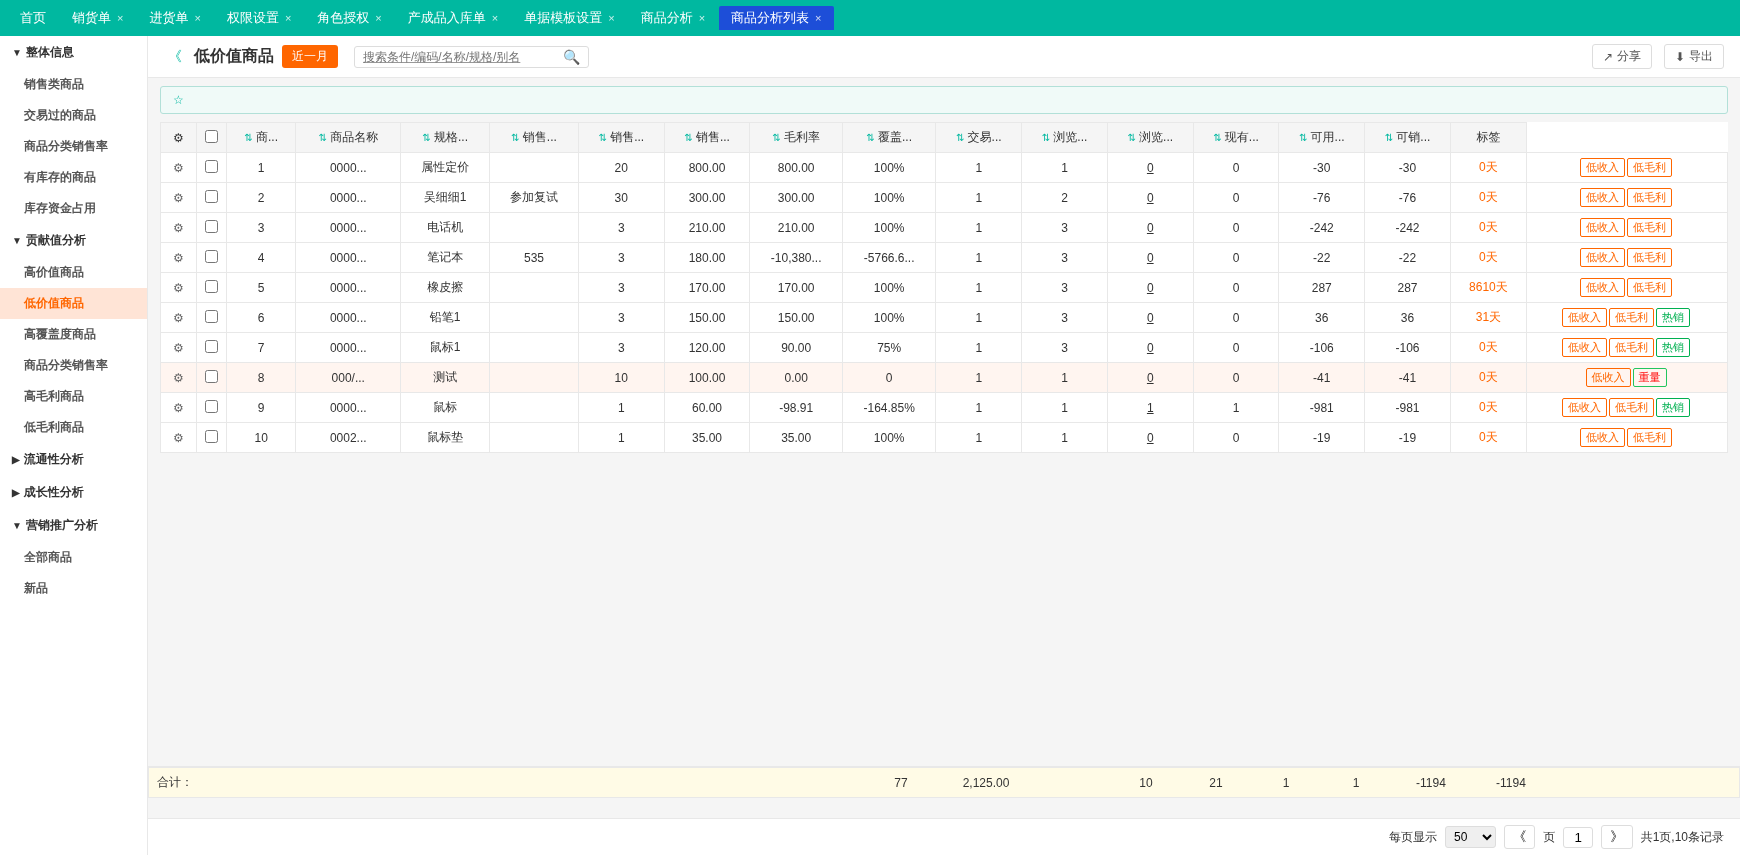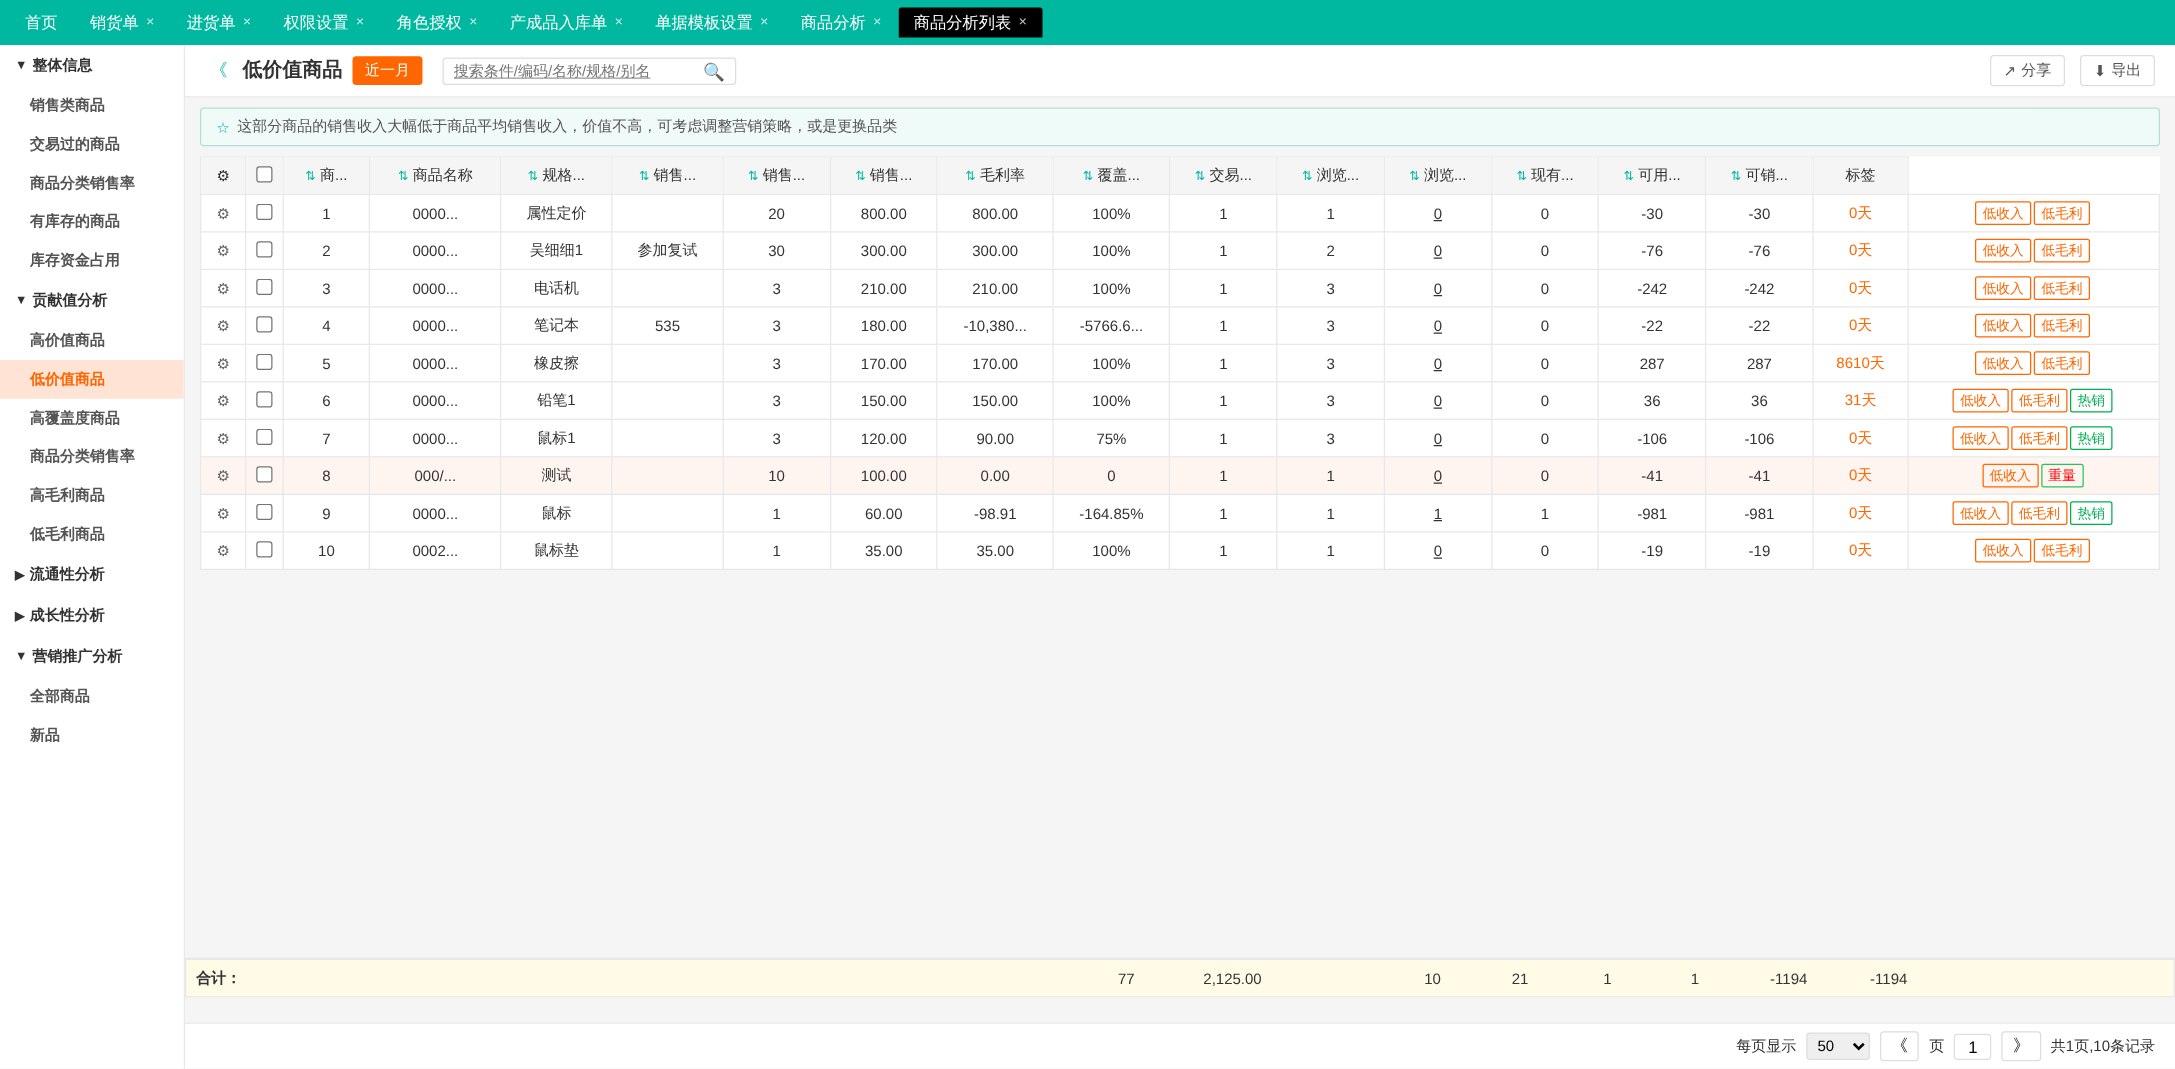--- a/index.html
+++ b/index.html
@@ -18,21 +18,21 @@
       color: #fff;
       padding: 0 12px;
       height: 24px;
       display: flex;
       align-items: center;
       cursor: pointer;
       font-size: 13px;
       white-space: nowrap;
       border-radius: 2px 2px 0 0;
     }
-    .top-nav-item.active { background: #000000; }
+    .top-nav-item.active { background: #1d4ed8; }
     .top-nav-item .close-x { margin-left: 6px; font-size: 11px; opacity: 0.8; }
 
     
     .layout { display: flex; height: calc(100vh - 36px); }
 
     
     .sidebar {
       width: 148px;
       background: #fff;
       border-right: 1px solid #e8e8e8;
@@ -189,21 +189,21 @@
     
     .table-footer {
       display: flex;
       align-items: center;
       background: #fffbe6;
       border: 1px solid #e8e8e8;
       border-top: 2px solid #e8e8e8;
       padding: 6px 8px;
       font-size: 12px;
     }
-    .footer-label { font-weight: bold; margin-right: 16px; min-width: 60px; }
+    .footer-label { font-weight: normal; margin-right: 16px; min-width: 60px; }
 
     
     .pagination {
       display: flex;
       align-items: center;
       justify-content: flex-end;
       padding: 6px 16px;
       background: #fff;
       border-top: 1px solid #e8e8e8;
       font-size: 12px;
@@ -372,21 +372,20 @@
         </button>
         <button class="action-btn">
           <span>⬇</span>
           <span>导出</span>
         </button>
       </div>
     </div>
 
     <div class="info-banner">
       <span class="info-icon">☆</span>
-      <span>这部分商品的销售收入大幅低于商品平均销售收入，价值不高，可考虑调整营销策略，或是更换品类</span>
     </div>
 
     <div class="table-container">
       <table>
         <thead>
           <tr>
             <th style="width:36px">⚙</th>
             <th style="width:30px"><input type="checkbox" style=""></th>
             <th><span class="sort-icon">⇅</span> 商...</th>
             <th><span class="sort-icon">⇅</span> 商品名称</th>

